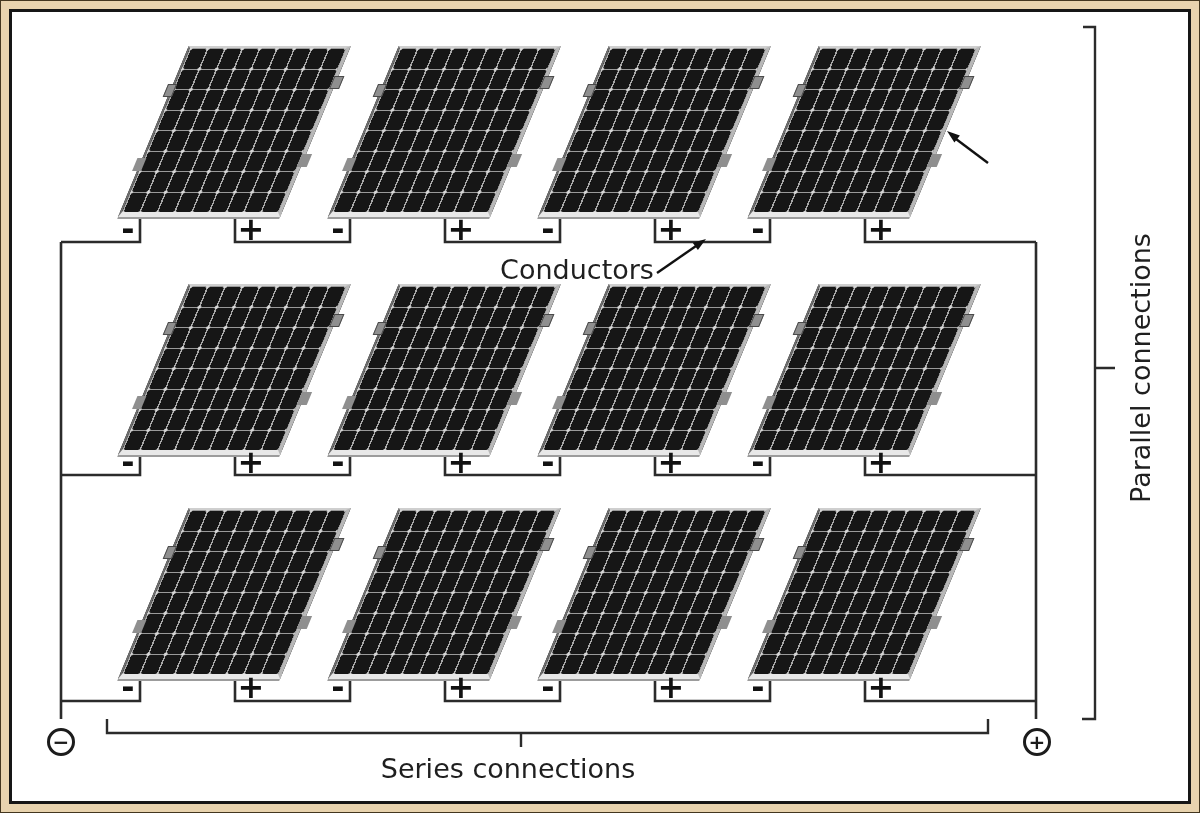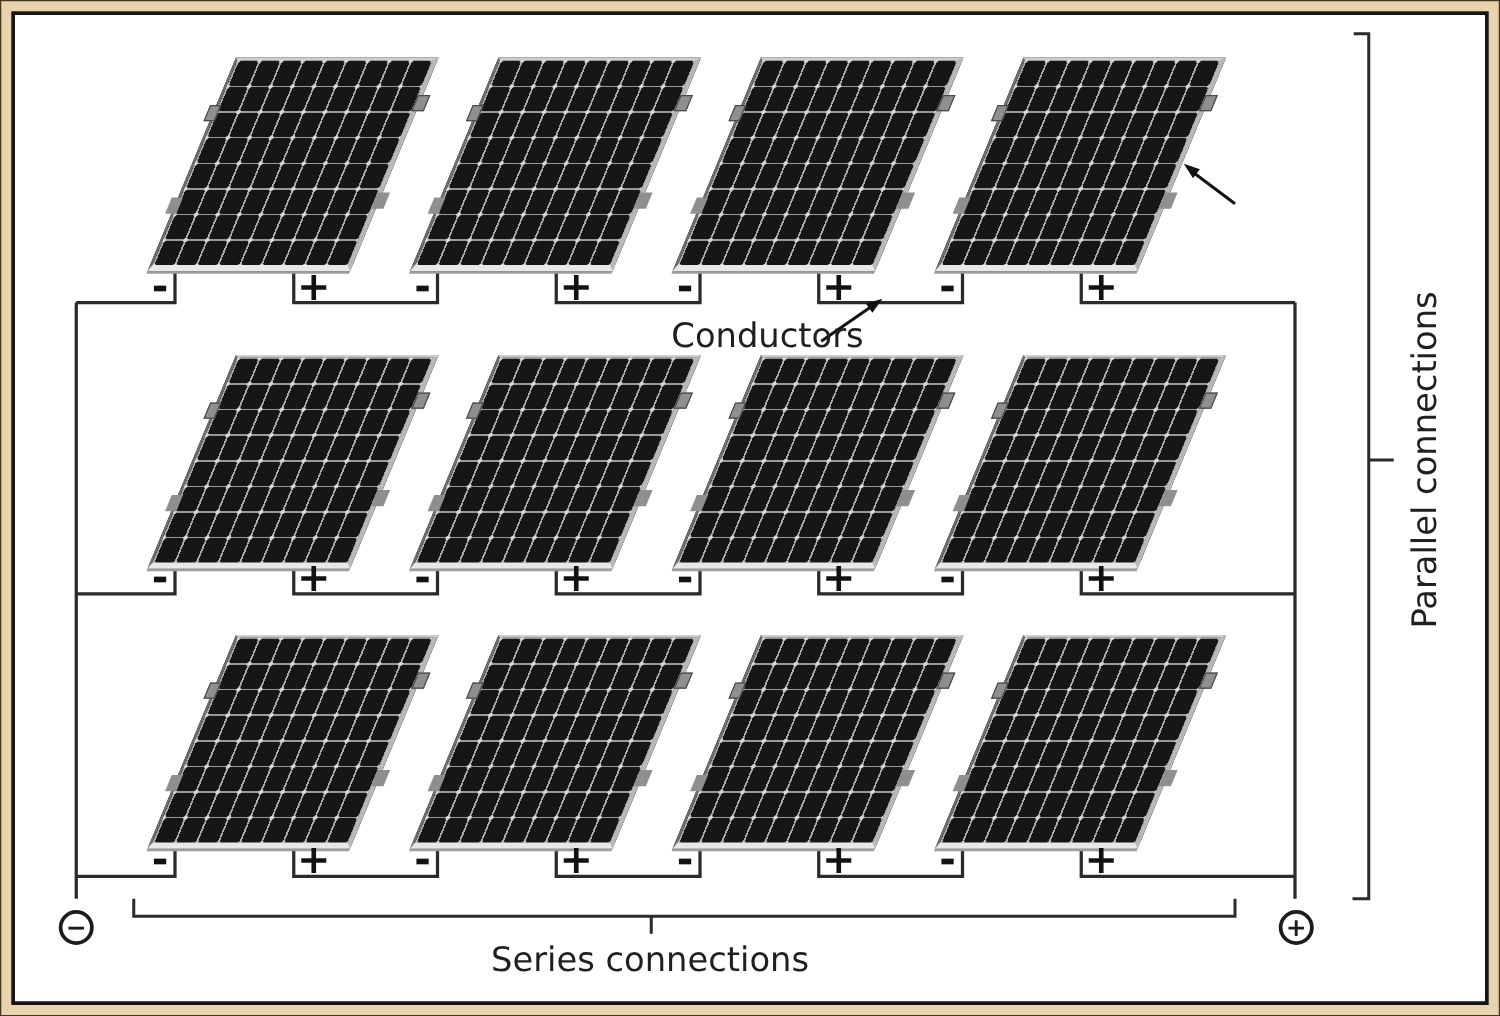--- a/index.html
+++ b/index.html
@@ -109,17 +109,17 @@
   <span class="term" style="left:758px;top:687px">-</span>
   <span class="term" style="left:881px;top:687px">+</span>
 
   <div class="outterm" style="left:47px;top:728px">
     <span>−</span>
   </div>
   <div class="outterm" style="left:1023px;top:728px">
     <span>+</span>
   </div>
 
-  <div class="lbl" style="left:614px;top:269px">Conductors</div>
-  <div class="lbl" style="left:520px;top:768px">Series connections</div>
+  <div class="lbl" style="left:577px;top:269px">Conductors</div>
+  <div class="lbl" style="left:508px;top:768px">Series connections</div>
   <div class="lbl vert" style="left:1140px;top:368px">Parallel connections</div>
 
 </div>
 
 </body></html>

